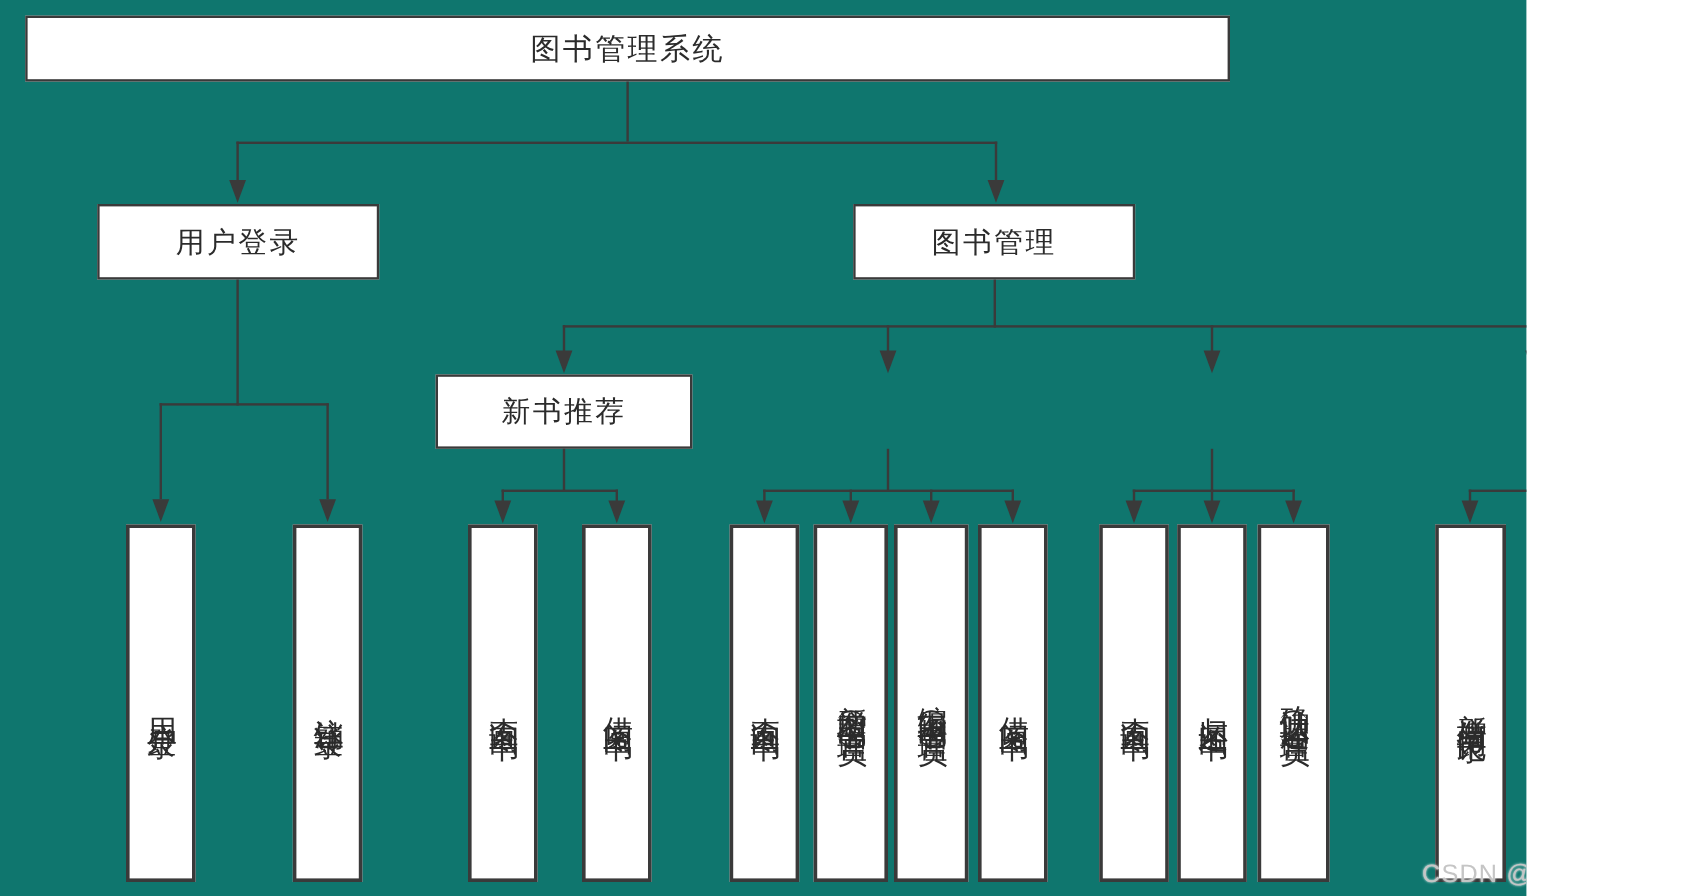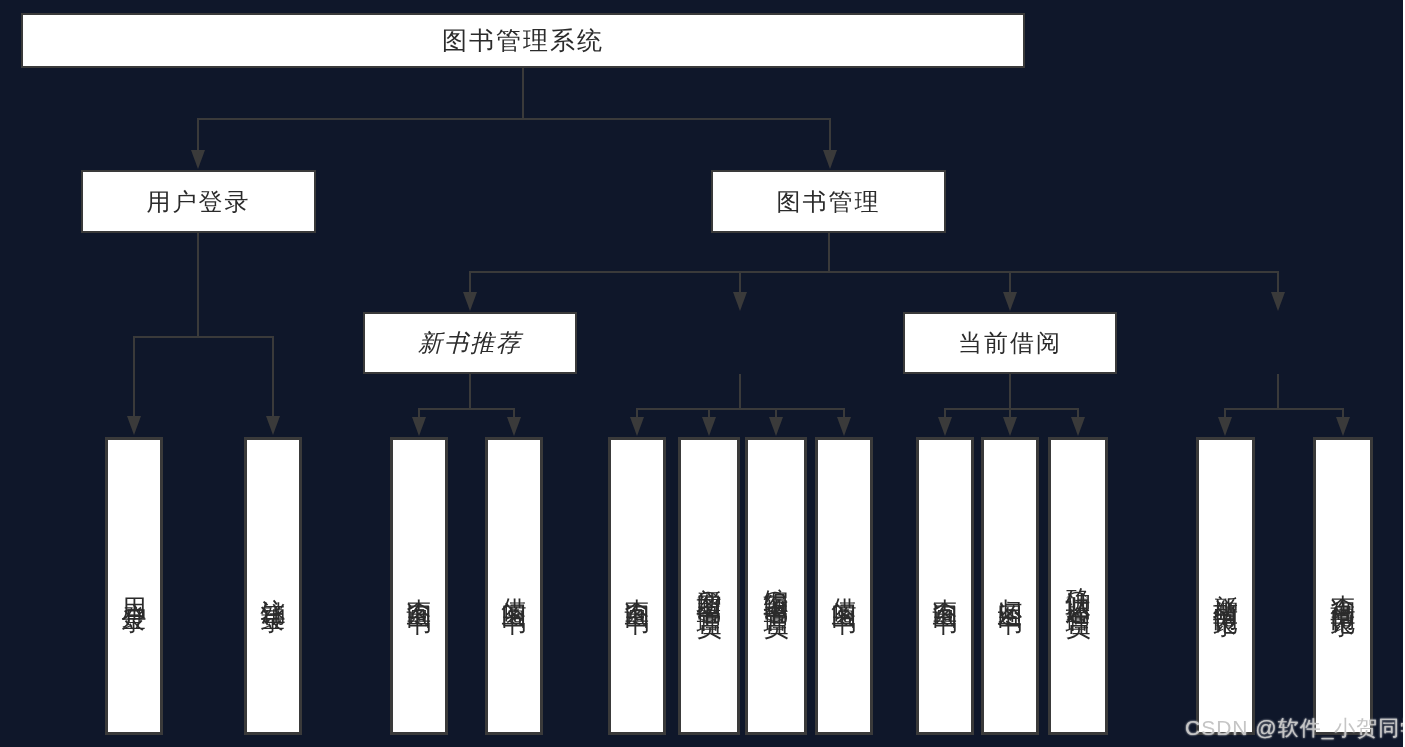--- a/index.html
+++ b/index.html
@@ -3,23 +3,23 @@
 <meta charset="utf-8">
 <style>
   html, body {
     margin: 0;
     padding: 0;
     background: #ffffff;
     font-family: "Liberation Sans", "DejaVu Sans", sans-serif;
   }
   .canvas {
     position: relative;
-    width: 1403px;
+    width: 1272px;
     height: 747px;
-    background: #0f172a;
+    background: #0f766e;
     overflow: hidden;
   }
   
   .box {
     position: absolute;
     background: #ffffff;
     border: 2px solid #3a3a3a;
     box-sizing: border-box;
     display: flex;
     align-items: center;
@@ -28,21 +28,21 @@
   }
   .hbox span {
     font-size: 24px;
     letter-spacing: 2px;
     white-space: nowrap;
   }
   .root-box { left: 21px; top: 13px; width: 1004px; height: 55px; }
   .root-box span { font-size: 25px; }
   .l2-user   { left: 81px;  top: 170px; width: 235px; height: 63px; }
   .l2-book   { left: 711px; top: 170px; width: 235px; height: 63px; text-align: right; }
-  .l3-newbook { left: 363px;  top: 312px; width: 214px; height: 62px; font-style: italic; }
+  .l3-newbook { left: 363px;  top: 312px; width: 214px; height: 62px; }
   .l3-borrow  { left: 633px;  top: 312px; width: 214px; height: 62px; }
   .l3-current { left: 903px;  top: 312px; width: 214px; height: 62px; }
   .l3-record  { left: 1171px; top: 312px; width: 214px; height: 62px; }
   
   .leaf {
     top: 437px;
     height: 298px;
     border-width: 3px;
   }
   .leaf span {
@@ -105,23 +105,20 @@
   <div class="box hbox l2-user">
     <span>用户登录</span>
   </div>
   <div class="box hbox l2-book">
     <span>图书管理</span>
   </div>
 
   <div class="box hbox l3-newbook">
     <span>新书推荐</span>
   </div>
-  <div class="box hbox l3-current">
-    <span>当前借阅</span>
-  </div>
 
   <div class="box leaf ul1">
     <span>用户登录</span>
   </div>
   <div class="box leaf ul2">
     <span>注销登录</span>
   </div>
   <div class="box leaf nb1">
     <span>查询图书</span>
   </div>

